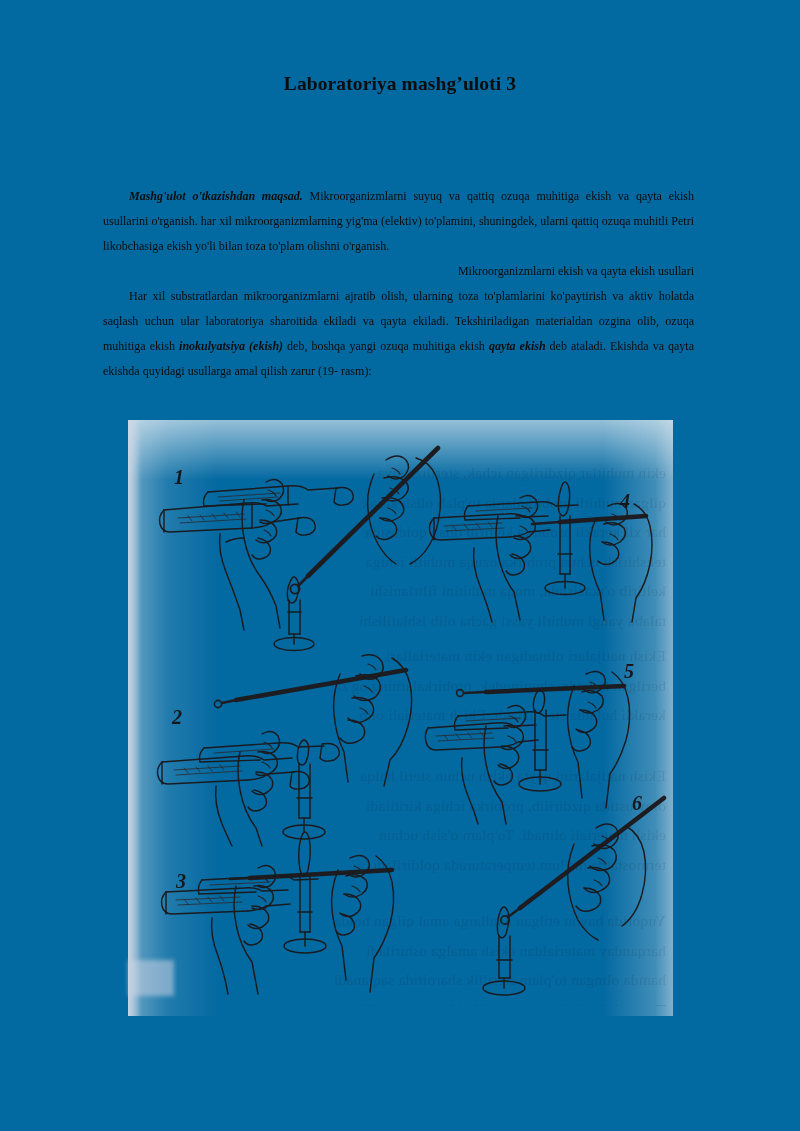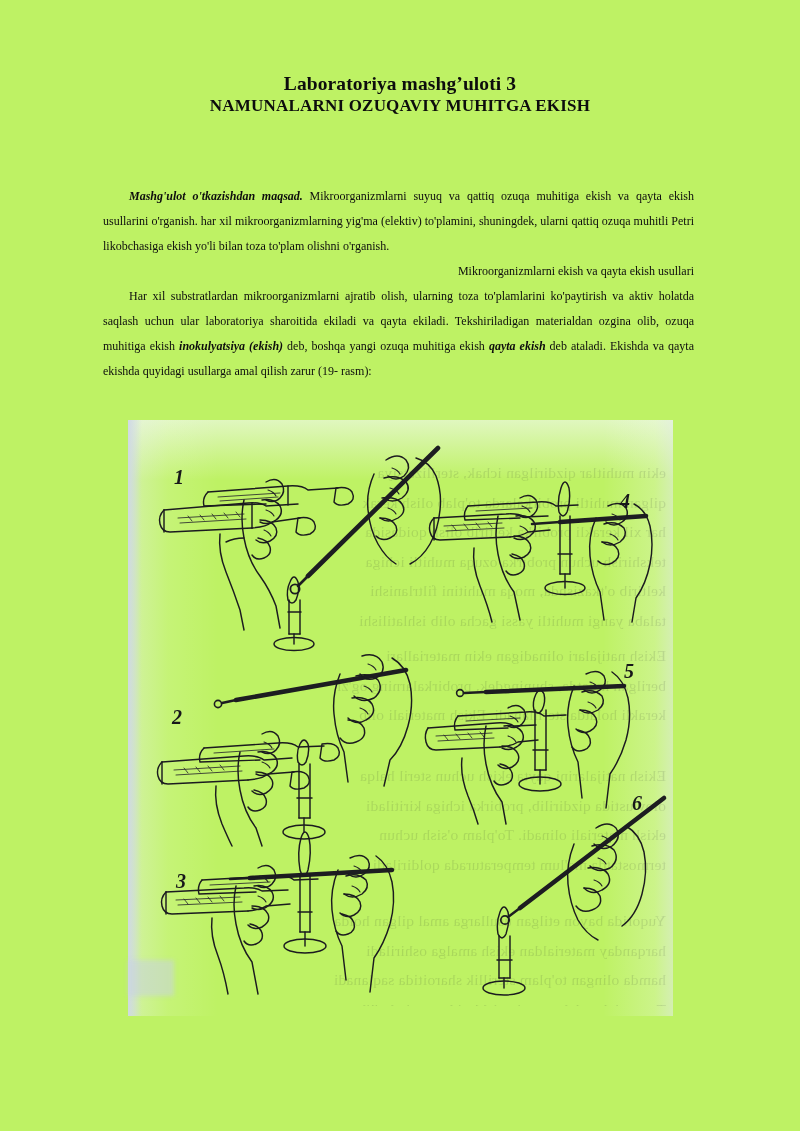--- a/index.html
+++ b/index.html
@@ -12,21 +12,21 @@
     height: 1131px;
     position: relative;
     overflow: hidden;
     font-family: "Liberation Serif", "DejaVu Serif", serif;
     color: #0d0d0d;
   }
 
   .page {
     position: absolute;
     inset: 0;
-    background: #bef264;
+    background: #0369a1;
   }
 
   
   .title-block {
     position: absolute;
     left: 60px;
     top: 72px;
     width: 680px;
     text-align: center;
   }
@@ -154,21 +154,20 @@
   .rod-thin { fill: none; stroke: #1d1d21; stroke-width: 2.6; stroke-linecap: round; }
   .hatch { fill: none; stroke: #2a2a2e; stroke-width: 0.85; stroke-linecap: round; }
 </style>
 </head>
 <body>
 
 <div class="page">
 
   <div class="title-block">
     <div class="title-main">Laboratoriya mashg’uloti 3</div>
-    <div class="title-sub">NAMUNALARNI OZUQAVIY MUHITGA EKISH</div>
   </div>
 
   <div class="body-text">
     <p class="para"><b class="bi">Mashg'ulot o'tkazishdan maqsad.</b><span> Mikroorganizmlarni suyuq va qattiq ozuqa muhitiga ekish va qayta ekish usullarini o'rganish. har xil mikroorganizmlarning yig'ma (elektiv) to'plamini, shuningdek, ularni qattiq ozuqa muhitli Petri likobchasiga ekish yo'li bilan toza to'plam olishni o'rganish.</span></p>
     <p class="para noindent">Mikroorganizmlarni ekish va qayta ekish usullari</p>
     <p class="para"><span>Har xil substratlardan mikroorganizmlarni ajratib olish, ularning toza to'plamlarini ko'paytirish va aktiv holatda saqlash uchun ular laboratoriya sharoitida ekiladi va qayta ekiladi. Tekshiriladigan materialdan ozgina olib, ozuqa muhitiga ekish </span><b class="bi">inokulyatsiya (ekish)</b><span> deb, boshqa yangi ozuqa muhitiga ekish </span><b class="bi">qayta ekish</b><span> deb ataladi. Ekishda va qayta ekishda quyidagi usullarga amal qilish zarur (19- rasm):</span></p>
   </div>
 
   <div class="figure">
     <div class="figure-bg"></div>

